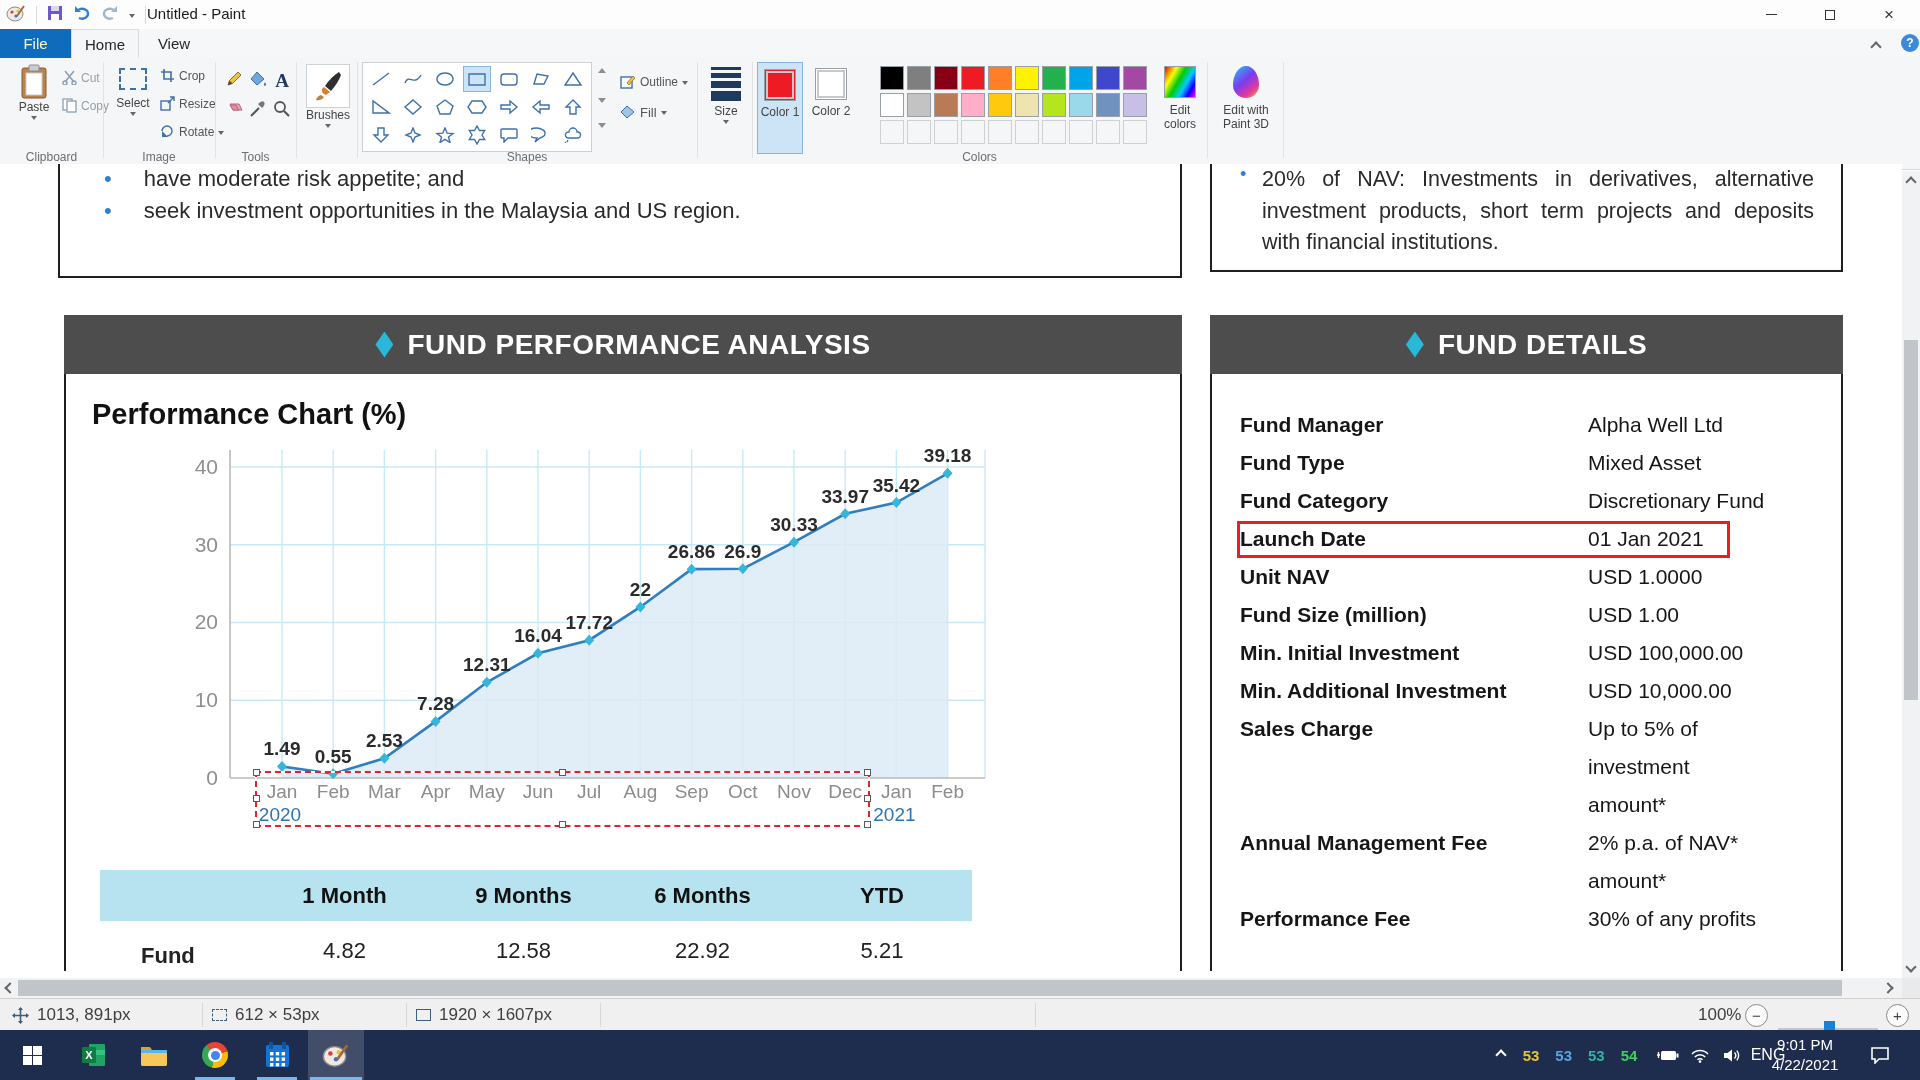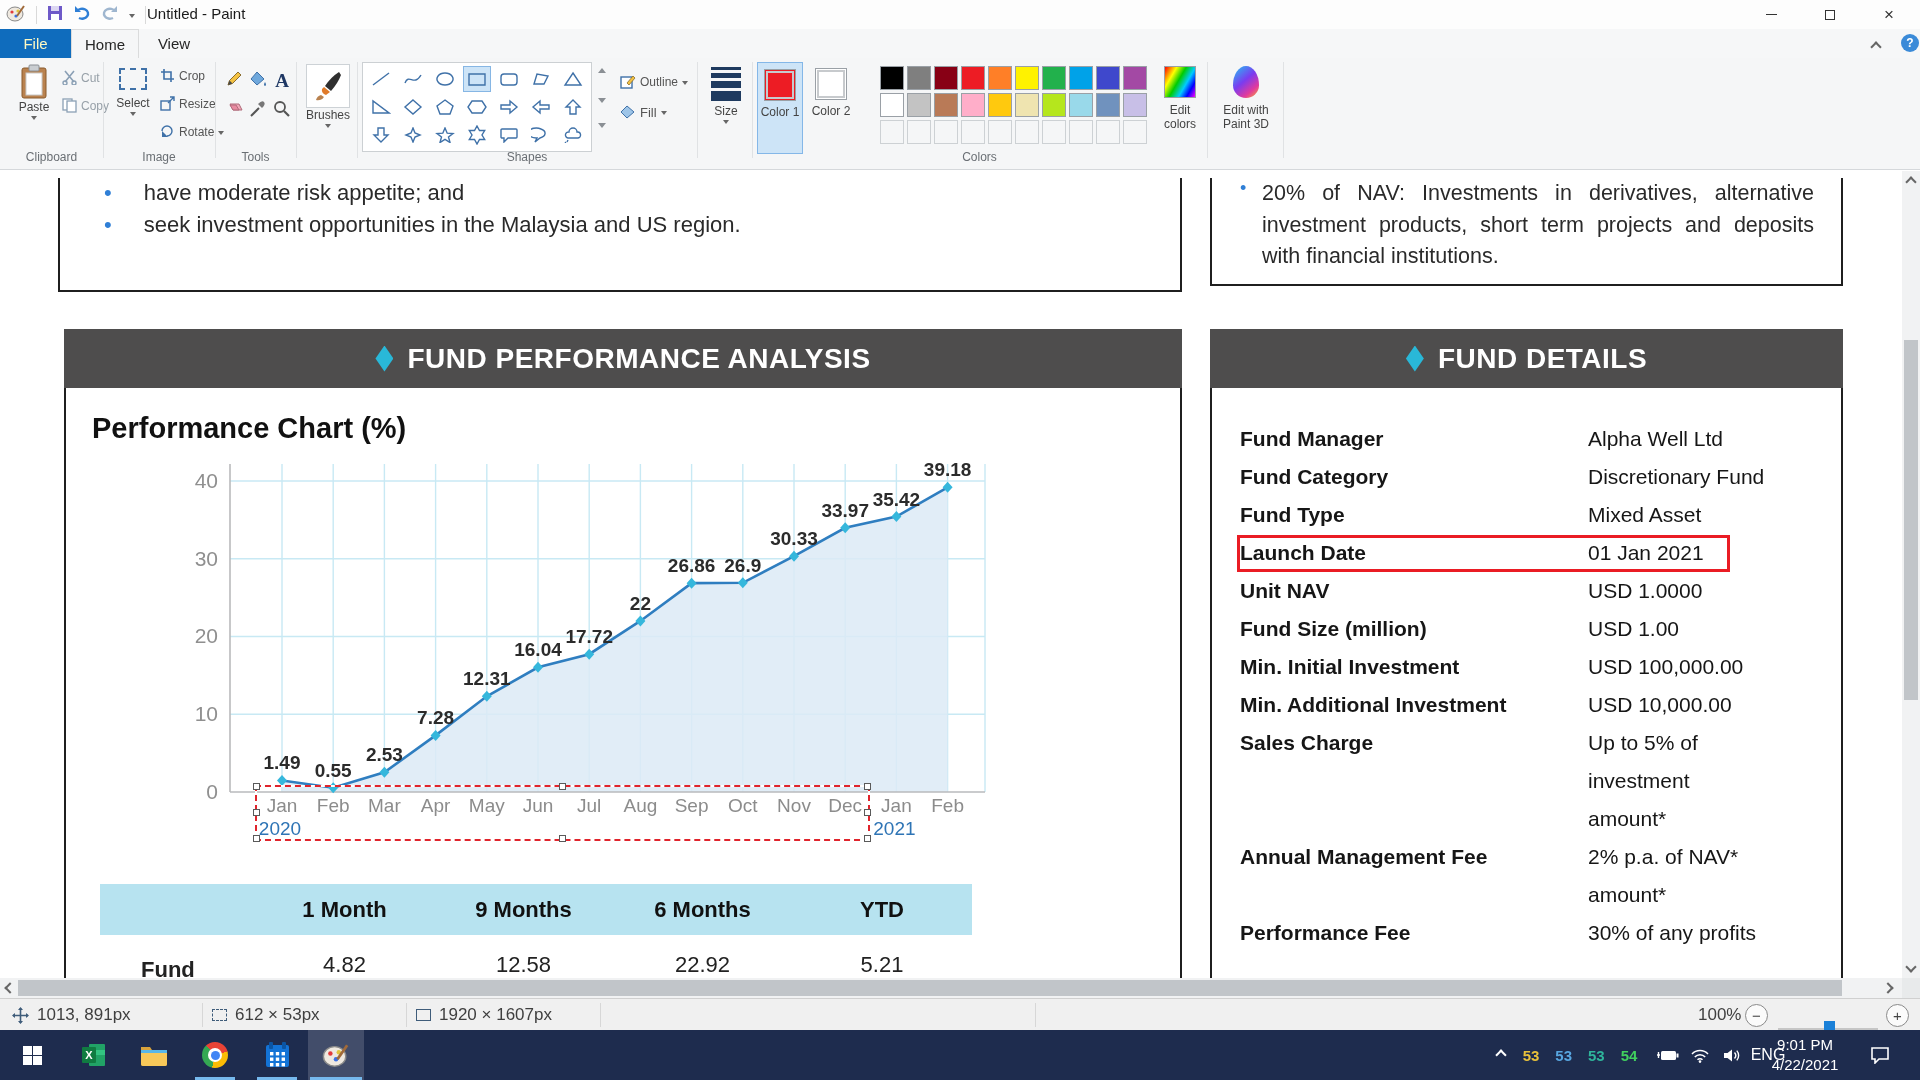--- a/index.html
+++ b/index.html
@@ -47,21 +47,21 @@
   .colbtn.sel{background:#cde4f7;border:1px solid #84b7e8}
   .swatch-big{width:32px;height:32px;border:1px solid #9aa0a6;outline:2px solid #c7cacd;outline-offset:-4px;margin-bottom:4px}
   .palette{position:absolute;left:880px;top:8px;display:grid;grid-template-columns:repeat(10,24px);grid-auto-rows:24px;gap:3px}
   .pswatch{width:24px;height:24px;border:1px solid #9aa0a6}
   .pempty{width:24px;height:24px;border:1px solid #cdd1d4;background:#f5f6f7}
   .editcolors-icon{width:32px;height:32px;border:1px solid #9aa0a6;background:linear-gradient(120deg,#f00,#ff0 25%,#0c0 45%,#0cf 65%,#00f 82%,#f0f)}
   .p3d-icon{width:26px;height:32px;border-radius:50% 50% 50% 50%/60% 60% 40% 40%;background:linear-gradient(140deg,#21c5f3,#7a3cf0 45%,#e23a9d 75%,#f7b32b)}
   .brushframe{width:44px;height:44px;border:1px solid #cdd2d6;background:#fff;display:flex;align-items:center;justify-content:center}
 
   
-  .canvas{position:absolute;left:0;top:178px;width:1902px;height:807px;background:#fff;overflow:hidden}
+  .canvas{position:absolute;left:0;top:164px;width:1902px;height:807px;background:#fff;overflow:hidden}
   .docbox{position:absolute;border:2px solid #1f1f1f;background:#fff}
   .bullet{color:#2f7fd6}
   .secbar{position:absolute;background:#4e4d4d;color:#fff;display:flex;align-items:center;justify-content:center;gap:14px;font-size:28px;font-weight:bold;letter-spacing:.5px}
   .diamond{width:18px;height:26px;background:#29b8d8;clip-path:polygon(50% 0,100% 50%,50% 100%,0 50%)}
   .panelbody{position:absolute;border-left:2px solid #1f1f1f;border-right:2px solid #1f1f1f;background:#fff}
   .doc-h2{position:absolute;font-size:29px;font-weight:bold;color:#111}
   .cumtable{position:absolute;left:100px;top:706px;width:872px}
   .cumhead{display:grid;grid-template-columns:155px 179px 179px 179px 180px;height:51px;background:#b7e3f0;align-items:center;font-weight:bold;font-size:22px;color:#111;text-align:center}
   .cumrow{display:grid;grid-template-columns:155px 179px 179px 179px 180px;height:40px;margin-top:10px;align-items:center;font-size:22px;color:#222;text-align:center}
   .fundrows{position:absolute;left:1210px;top:242px;width:633px;font-size:21px;color:#161616}
@@ -580,26 +580,26 @@
       <span class="diamond"></span>
       <span>FUND DETAILS</span>
     </div>
     <div class="panelbody" style="left:1210px;top:210px;width:633px;height:600px"></div>
     <div class="fundrows" id="fund-rows">
         <div class="fline">
           <span class="flabel">Fund Manager</span>
           <span class="fvalue">Alpha Well Ltd</span>
         </div>
         <div class="fline">
+          <span class="flabel">Fund Type</span>
+          <span class="fvalue">Mixed Asset</span>
+        </div>
+        <div class="fline">
           <span class="flabel">Fund Category</span>
           <span class="fvalue">Discretionary Fund</span>
-        </div>
-        <div class="fline">
-          <span class="flabel">Fund Type</span>
-          <span class="fvalue">Mixed Asset</span>
         </div>
         <div class="fline">
           <span class="flabel">Launch Date</span>
           <span class="fvalue">01 Jan 2021</span>
         </div>
         <div class="fline">
           <span class="flabel">Unit NAV</span>
           <span class="fvalue">USD 1.0000</span>
         </div>
         <div class="fline">

